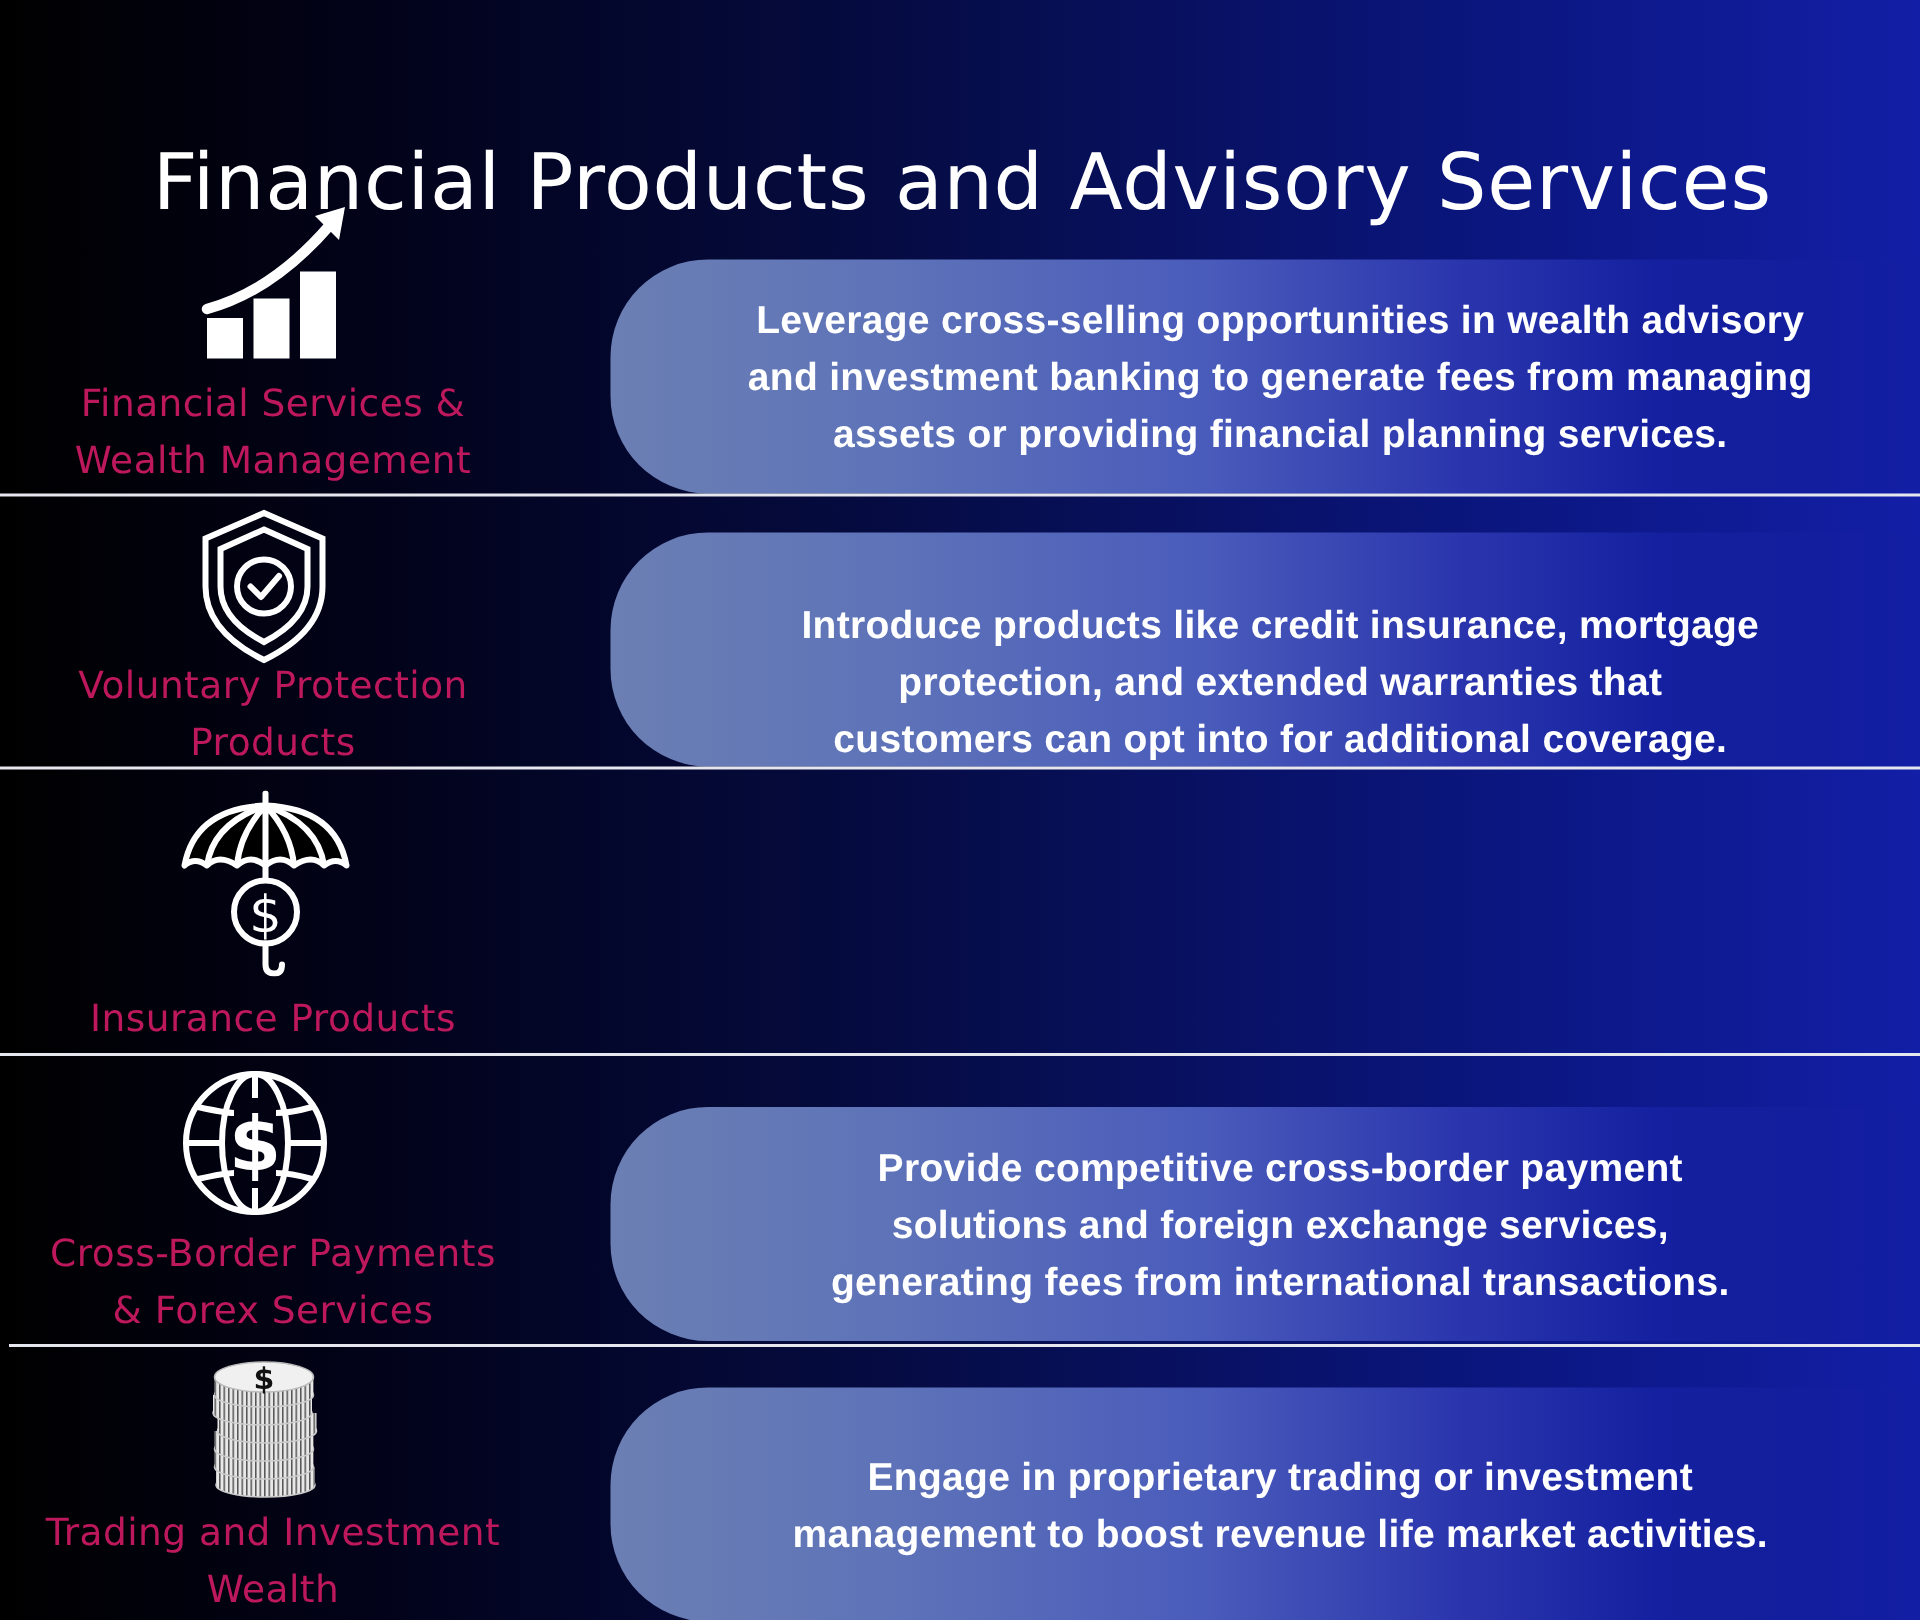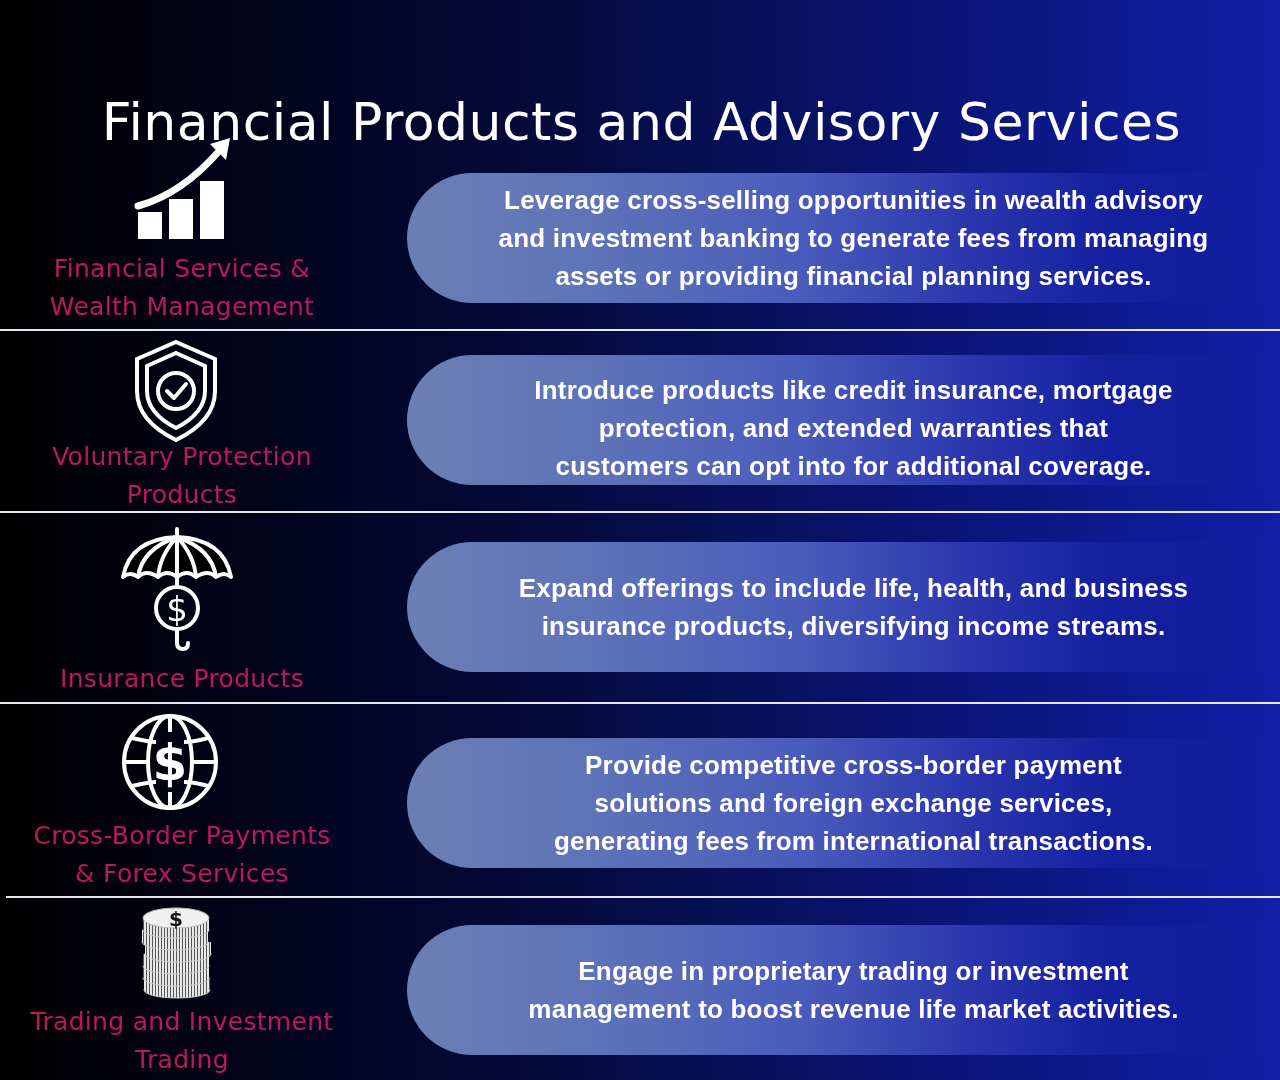--- a/index.html
+++ b/index.html
@@ -15,21 +15,21 @@
     font-size:52px; letter-spacing:0.5px; line-height:70px; color:#fff;
   }
   .row { position:absolute; left:0; width:1280px; }
   .icon { position:absolute; }
   .label {
     position:absolute; left:0; width:364px; text-align:center;
     font-family: "DejaVu Sans", sans-serif; font-size:25px; line-height:38px;
     color:#be185d; letter-spacing:0.3px;
   }
   .pill {
-    position:absolute; left:407px; width:873px; height:130px;
+    position:absolute; left:407px; width:873px; height:156px;
     border-radius:65px 0 0 65px;
     background: linear-gradient(90deg, #6b7fb3 0%, #5f74b8 20%, #4a5cbb 45%, #2a35ad 65%, #1520a0 80%, rgba(20,30,160,0.2) 100%);
     display:flex; align-items:center; justify-content:center;
   }
   .pill-text {
     font-family: "Liberation Sans", sans-serif; font-weight:bold;
     font-size:26px; line-height:38px; text-align:center; color:#fff;
     white-space:pre-line; padding-left:20px; letter-spacing:0.2px;
   }
   .divider { position:absolute; height:2px; background:#e6e6ee; }
@@ -78,24 +78,20 @@
   <svg class="icon" style="left:120px;top:14px;" width="114" height="124" viewBox="0 0 114 124">
     <line x1="57" y1="2" x2="57" y2="10" stroke="#fff" stroke-width="4" stroke-linecap="round"></line>
     <path d="M3 50 Q10 12 57 10 Q104 12 111 50 Q104 44 96 50 Q88 42 76 50 Q67 42 57 50 Q47 42 38 50 Q26 42 18 50 Q10 44 3 50 Z" fill="#000" stroke="#fff" stroke-width="4" stroke-linejoin="round"></path>
     <path d="M57 10 Q40 28 38 50 M57 10 Q74 28 76 50 M57 10 Q22 22 18 50 M57 10 Q92 22 96 50 M57 10 L57 50" fill="none" stroke="#fff" stroke-width="4"></path>
     <line x1="57" y1="50" x2="57" y2="60" stroke="#fff" stroke-width="4"></line>
     <circle cx="57" cy="81" r="21" fill="none" stroke="#fff" stroke-width="4"></circle>
     <text x="57" y="94" text-anchor="middle" font-family="DejaVu Sans, sans-serif" font-size="34" fill="#fff">$</text>
     <path d="M57 102 L57 116 Q57 122 63 122 Q68 122 68 116" fill="none" stroke="#fff" stroke-width="4" stroke-linecap="round"></path>
   </svg>
   <div class="label" style="top:147px;">Insurance Products</div>
-  <div class="pill" style="top:29px;">
-    <div class="pill-text">Expand offerings to include life, health, and business
-insurance products, diversifying income streams.</div>
-  </div>
 </div>
 <div class="divider" style="left:0;width:1280px;top:702px;"></div>
 
 <div class="row" style="top:704px;height:193px;">
   <svg class="icon" style="left:120px;top:8px;" width="100" height="100" viewBox="0 0 100 100">
     <circle cx="50" cy="50" r="46" fill="none" stroke="#fff" stroke-width="4"></circle>
     <ellipse cx="50" cy="50" rx="22" ry="46" fill="none" stroke="#fff" stroke-width="4"></ellipse>
     <line x1="4" y1="50" x2="30" y2="50" stroke="#fff" stroke-width="4"></line>
     <line x1="70" y1="50" x2="96" y2="50" stroke="#fff" stroke-width="4"></line>
     <path d="M12 26 Q30 30 36 30 M64 30 Q74 30 88 26 M12 74 Q30 70 36 70 M64 70 Q74 70 88 74" fill="none" stroke="#fff" stroke-width="4"></path>
@@ -130,18 +126,18 @@
     <ellipse cx="38" cy="48" rx="33" ry="8" fill="url(#ridges)" stroke="#ccc"></ellipse>
     <rect x="5" y="36" width="66" height="12" fill="url(#ridges)"></rect>
     <ellipse cx="35" cy="36" rx="33" ry="8" fill="url(#ridges)" stroke="#ccc"></ellipse>
     <rect x="2" y="24" width="66" height="12" fill="url(#ridges)"></rect>
     <ellipse cx="36" cy="24" rx="33" ry="8" fill="url(#ridges)" stroke="#ccc"></ellipse>
     <rect x="3" y="13" width="66" height="11" fill="url(#ridges)"></rect>
     <ellipse cx="36" cy="12" rx="33" ry="10" fill="#f0f0f0" stroke="#bbb"></ellipse>
     <text x="36" y="20" text-anchor="middle" font-family="DejaVu Sans, sans-serif" font-weight="bold" font-size="20" fill="#111">$</text>
   </svg>
   <div class="label" style="top:105px;">Trading and Investment</div>
-  <div class="label" style="top:143px;">Trading</div>
+  <div class="label" style="top:143px;">Wealth</div>
   <div class="pill" style="top:27px;">
     <div class="pill-text">Engage in proprietary trading or investment
 management to boost revenue life market activities.</div>
   </div>
 </div>
 
 </body></html>

